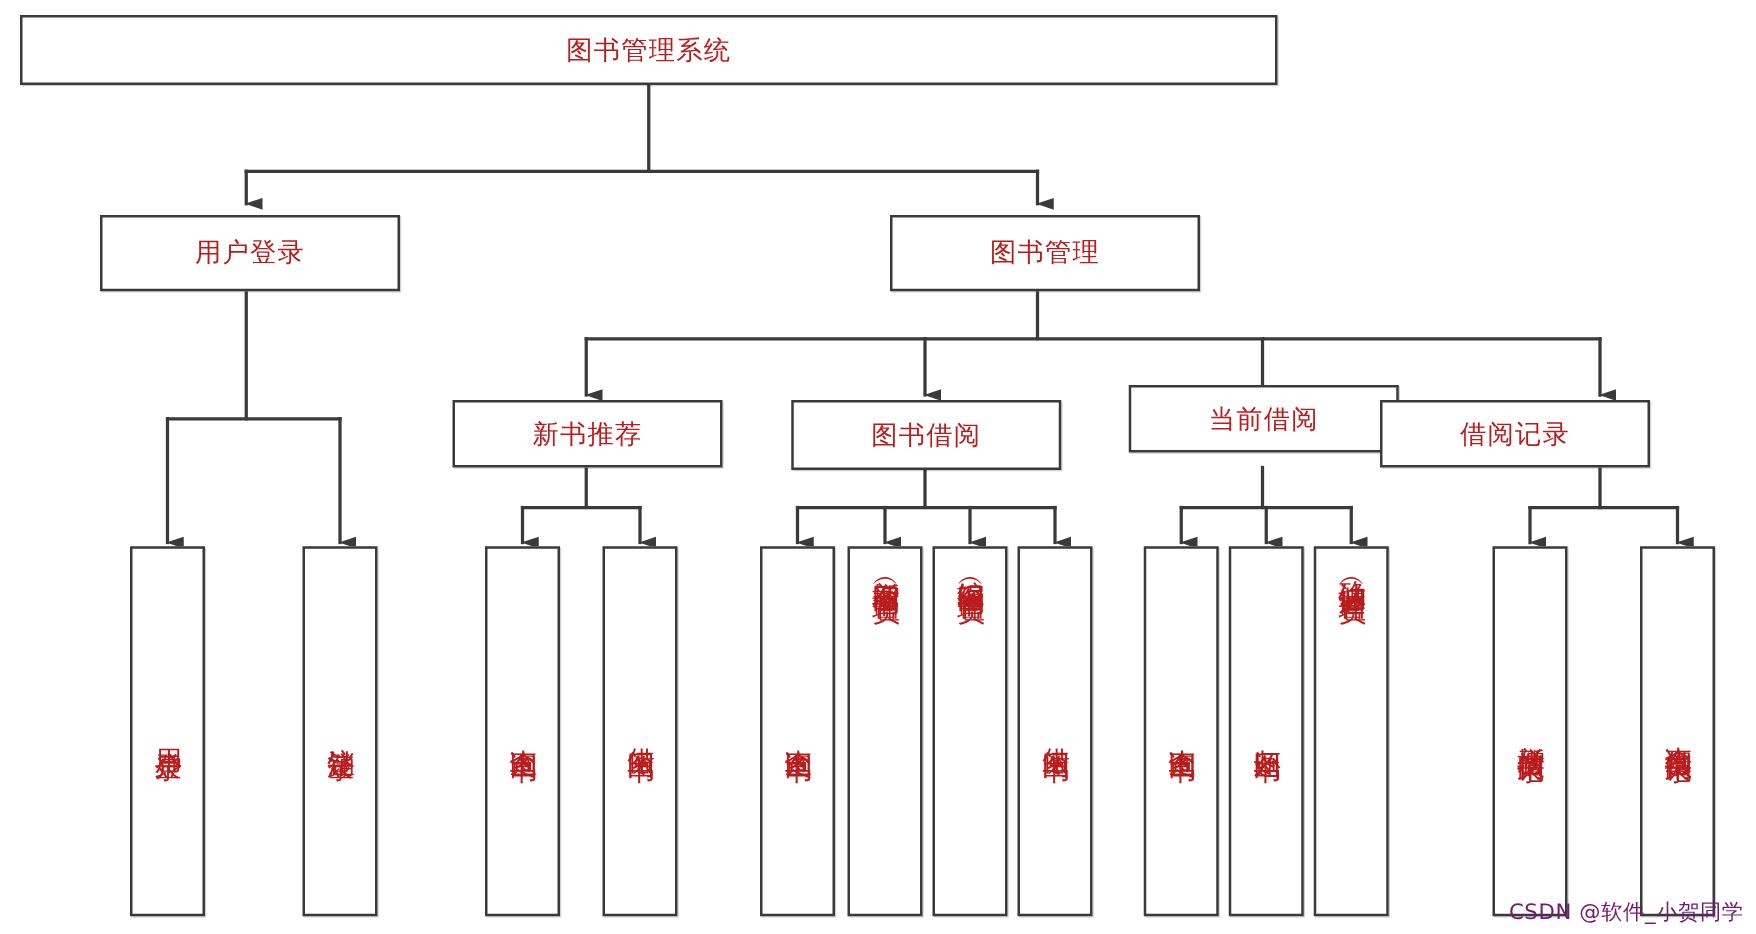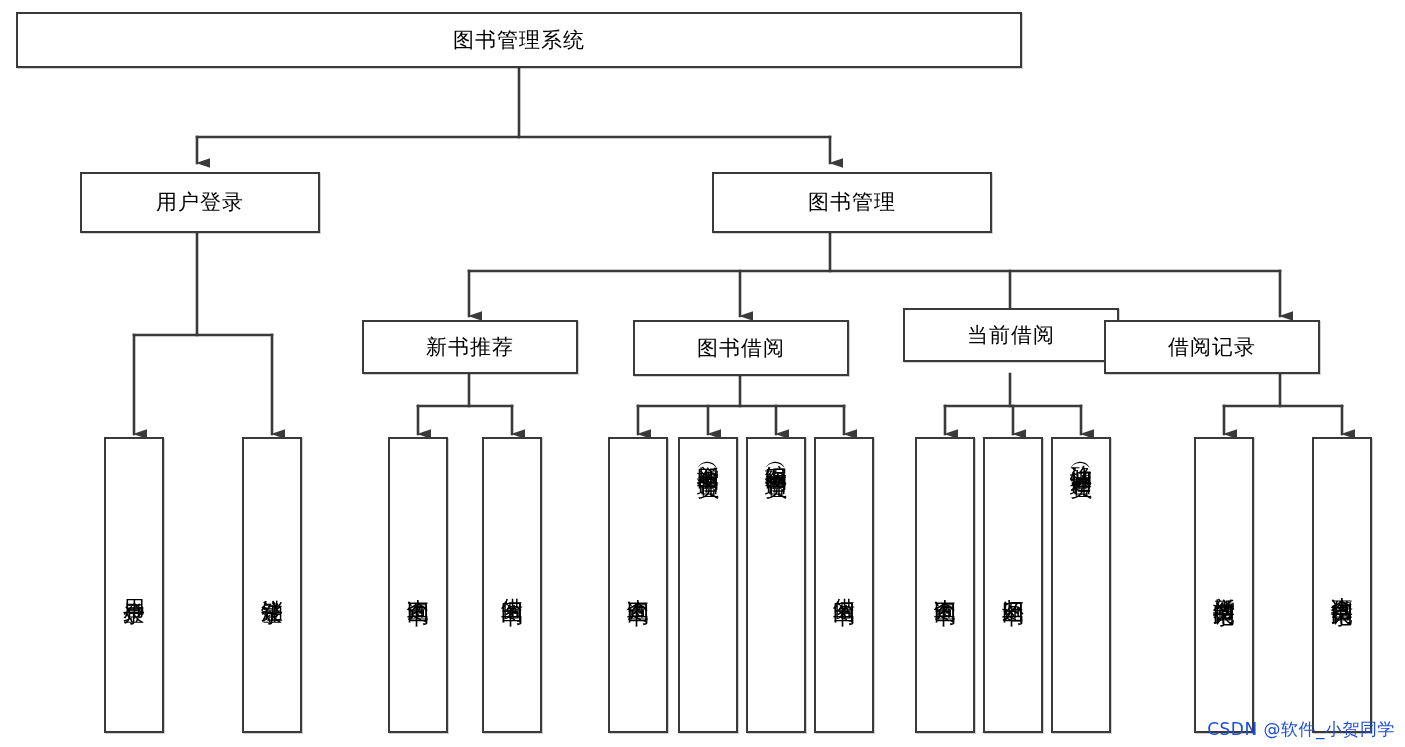--- a/index.html
+++ b/index.html
@@ -32,21 +32,21 @@
     border:2px solid #3a3a3a;
     display:flex;
     align-items:center;
     justify-content:center;
     box-shadow:1px 1px 0 rgba(0,0,0,0.18);
   }
   .node .label{
     font-size:21px;
     line-height:1.25;
     letter-spacing:1px;
-    color:#000000;
+    color:#b91c1c;
     white-space:nowrap;
   }
   
   .node.h .label{
     text-align:center;
   }
   
   .node.v{
     align-items:flex-start;
     justify-content:center;
@@ -65,21 +65,21 @@
   .node.v.mid{
     align-items:center;
     padding-top:0;
   }
   
   #watermark{
     position:absolute;
     right:10px;
     bottom:6px;
     font-size:17px;
-    color:#1d4ed8;
+    color:#701a75;
     letter-spacing:0.5px;
     white-space:nowrap;
     user-select:none;
   }
 </style>
 </head>
 <body>
 
 <div id="diagram-root">
 
@@ -134,21 +134,21 @@
     </g>
   </svg>
 
   <div class="node h" style="left:16px; top:12px; width:1006px; height:56px;">
     <span class="label">图书管理系统</span>
   </div>
 
   <div class="node h" style="left:80px; top:172px; width:240px; height:61px;">
     <span class="label">用户登录</span>
   </div>
-  <div class="node h" style="left:712px; top:172px; width:280px; height:61px;">
+  <div class="node h" style="left:712px; top:172px; width:248px; height:61px;">
     <span class="label">图书管理</span>
   </div>
 
   <div class="node h" style="left:362px; top:320px; width:216px; height:54px;">
     <span class="label">新书推荐</span>
   </div>
   <div class="node h" style="left:633px; top:320px; width:216px; height:56px;">
     <span class="label">图书借阅</span>
   </div>
   <div class="node h" style="left:903px; top:308px; width:216px; height:54px;">

